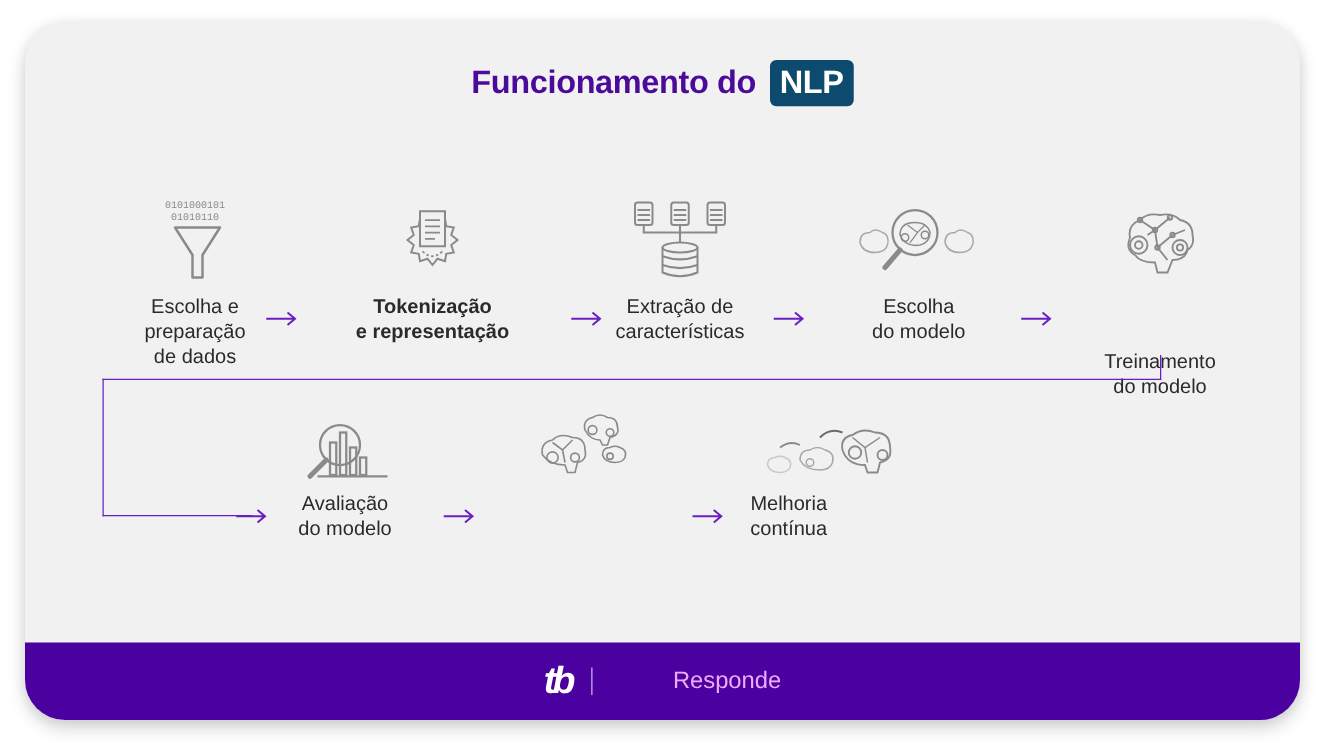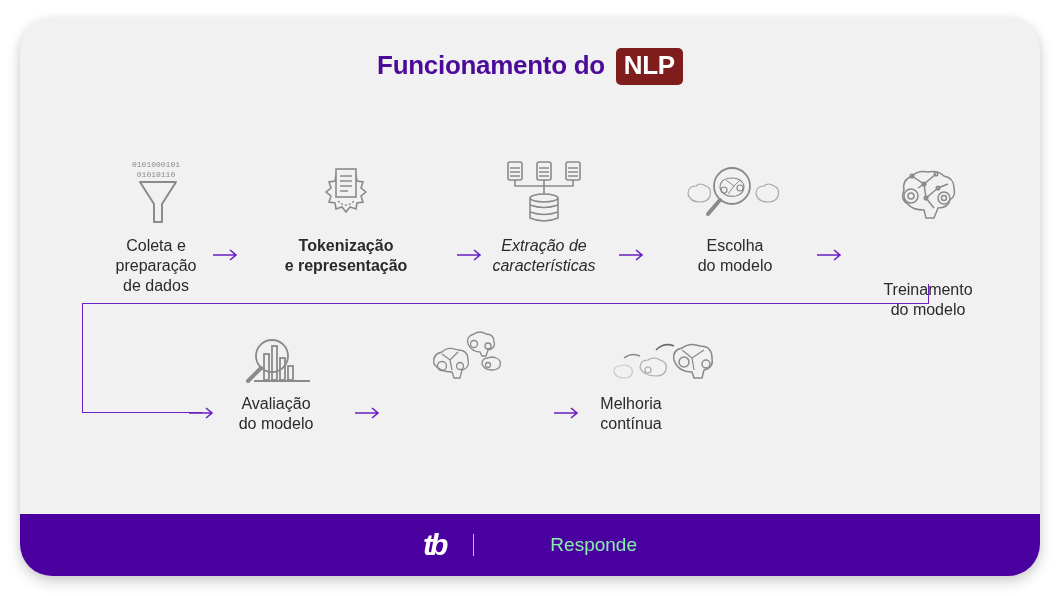--- a/index.html
+++ b/index.html
@@ -10,56 +10,56 @@
   .card {
     position:absolute; left:20px; top:18px; width:1020px; height:558px;
     border-radius:32px; background:#f1f1f1; overflow:hidden;
     box-shadow: 0 6px 14px rgba(0,0,0,0.18), 0 0 10px rgba(0,0,0,0.06);
   }
   .title {
     position:absolute; left:0; right:0; top:30px; text-align:center;
     font-size:26px; font-weight:bold; color:#4b0a99; letter-spacing:-0.3px;
   }
   .title .badge {
-    display:inline-block; background:#7f1d1d; color:#ffffff; border-radius:5px;
+    display:inline-block; background:#0c4a6e; color:#ffffff; border-radius:5px;
     padding:2px 8px 4px 8px; margin-left:4px;
   }
   .step { position:absolute; text-align:center; color:#2a2a2a; font-size:16px; line-height:20px; }
   .step .label { white-space:pre-line; }
   .icon { position:absolute; }
   .arrow { position:absolute; width:26px; height:12px; }
   .connector { position:absolute; border-color:#6a1fc2; border-style:solid; }
   .footer {
     position:absolute; left:0; right:0; bottom:0; height:62px; background:#4b00a0;
-    display:flex; align-items:center; justify-content:center; gap:24px;
+    display:flex; align-items:center; justify-content:center; gap:12px;
   }
   .footer .logo { color:#ffffff; font-size:30px; font-weight:bold; font-style:italic; letter-spacing:-3px; }
   .footer .sep { width:1px; height:22px; background:#c7b8e6; margin:0 4px; }
-  .footer .brand { color:#86efac; font-size:19px;margin-left:48px; }
+  .footer .brand { color:#f0abfc; font-size:19px;margin-left:48px; }
   .binary { position:absolute; font-family:"Liberation Mono", monospace; font-size:8px; color:#8a8a8a; text-align:center; line-height:10px; }
 </style>
 </head>
 <body>
 
 <div class="card">
 
   <div class="title">
     <span>Funcionamento do</span>
     <span class="badge">NLP</span>
   </div>
 
   <div class="binary" style="left:110px; top:142px; width:52px;">
     <div>0101000101</div>
     <div>01010110</div>
   </div>
   <svg class="icon" style="left:118px; top:162px;" width="40" height="44" viewBox="0 0 40 44">
     <path d="M2 2 H38 L24 24 V42 H16 V24 Z" fill="none" stroke="#8a8a8a" stroke-width="2" stroke-linejoin="round"></path>
   </svg>
   <div class="step" style="left:80px; top:218px; width:112px;">
-    <div class="label">Coleta e
+    <div class="label">Escolha e
 preparação
 de dados</div>
   </div>
   <svg class="arrow" style="left:192px; top:231px;" viewBox="0 0 26 12">
     <path d="M1 6 H24 M18 1 L24 6 L18 11" fill="none" stroke="#6a1fc2" stroke-width="1.6"></path>
   </svg>
 
   <svg class="icon" style="left:300px; top:145px;" width="52" height="58" viewBox="0 0 52 58">
     <path d="M26 3 l4 5 6-2 1 6 6 1-2 6 5 4-5 4 2 6-6 1-1 6-6-2-4 5-4-5-6 2-1-6-6-1 2-6-5-4 5-4-2-6 6-1 1-6 6 2z" fill="none" stroke="#8a8a8a" stroke-width="1.6" transform="translate(0,6)"></path>
     <rect x="16" y="6" width="20" height="28" fill="#f1f1f1" stroke="#8a8a8a" stroke-width="1.6"></rect>
@@ -90,21 +90,21 @@
       <rect x="62" y="2" width="14" height="18" rx="2"></rect>
         <line x1="64" y1="8" x2="74" y2="8"></line>
         <line x1="64" y1="12" x2="74" y2="12"></line>
         <line x1="64" y1="16" x2="74" y2="16"></line>
       <path d="M11 20 V26 H69 V20 M40 20 V34"></path>
       <ellipse cx="40" cy="38" rx="14" ry="4"></ellipse>
       <path d="M26 38 V58 Q40 64 54 58 V38"></path>
       <path d="M26 45 Q40 50 54 45 M26 52 Q40 57 54 52"></path>
     </g>
   </svg>
-  <div class="step" style="left:454px; top:218px; width:140px;font-style:italic;">
+  <div class="step" style="left:454px; top:218px; width:140px;">
     <div class="label">Extração de
 características</div>
   </div>
   <svg class="arrow" style="left:598px; top:231px;" viewBox="0 0 26 12">
     <path d="M1 6 H24 M18 1 L24 6 L18 11" fill="none" stroke="#6a1fc2" stroke-width="1.6"></path>
   </svg>
 
   <svg class="icon" style="left:664px; top:146px;" width="96" height="56" viewBox="0 0 96 56">
     <g fill="none" stroke="#a8a8a8" stroke-width="1.2">
       <path d="M4 30 q0-8 8-8 q4-4 10 0 q6 2 4 10 q-2 6-10 6 q-10 0-12-8z"></path>

